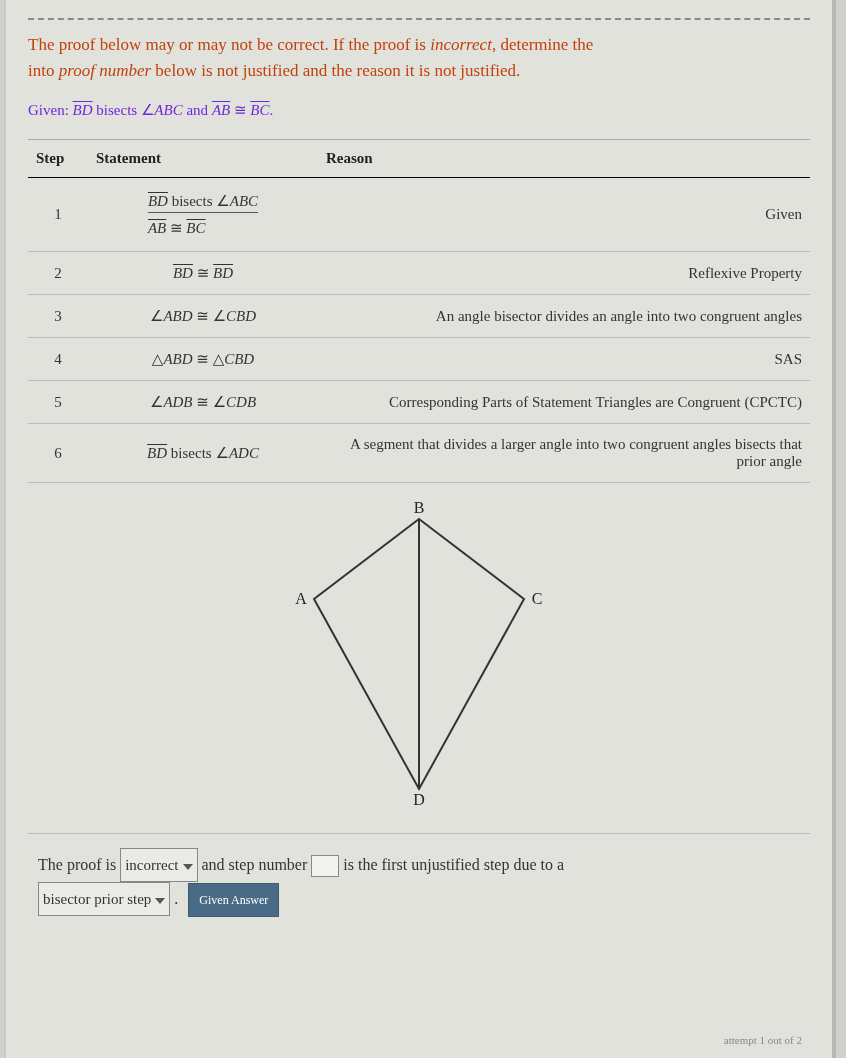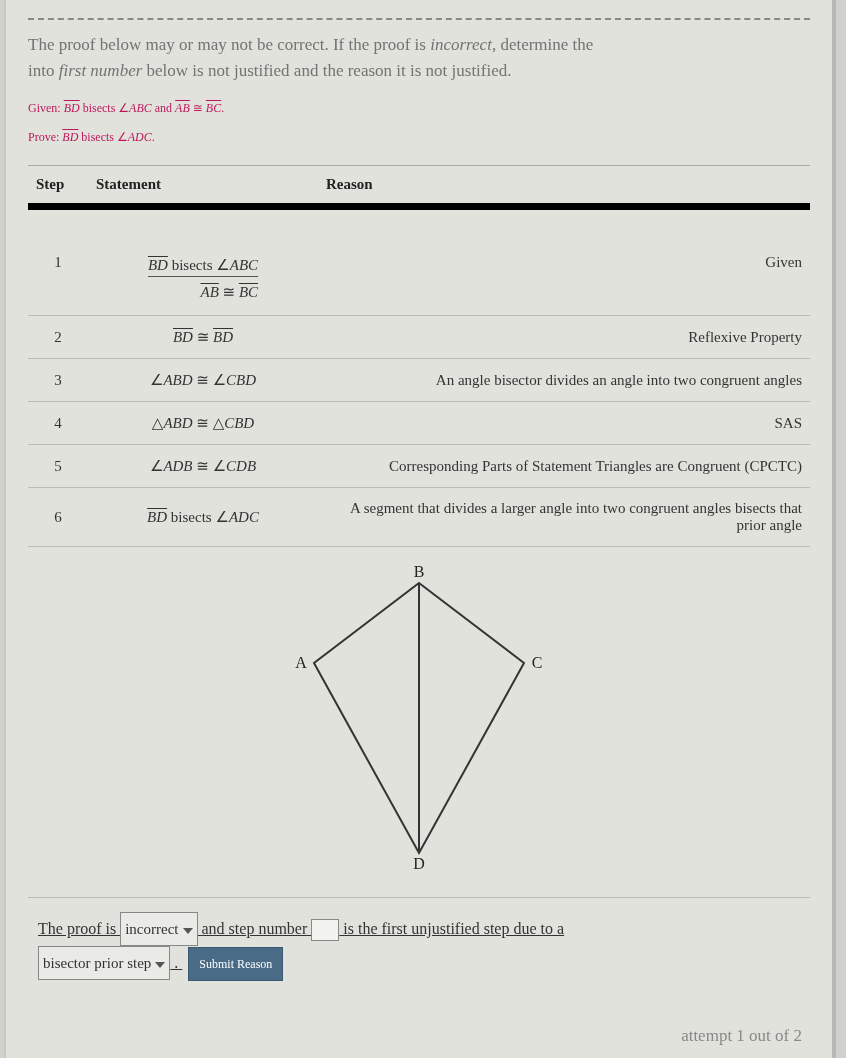--- a/index.html
+++ b/index.html
@@ -20,76 +20,74 @@
     border-right: 4px solid #b8b8b4;
     position: relative;
   }
   .top-dash {
     border-top: 2px dashed #888;
     margin-bottom: 12px;
     height:1px;
   }
   .intro {
     font-size: 17px;
-    color: #737373;
+    color: #c2410c;
     line-height: 1.5;
     margin-bottom: 18px;
   }
   .given, .prove {
-    font-size: 12px;
-    color: #be185d;
+    font-size: 15px;
+    color: #6d28d9;
     margin-bottom: 14px;
   }
   .italic { font-style: italic; }
   .ovl {
     text-decoration: overline;
     text-decoration-thickness: 1.2px;
   }
   table.proof {
     width: 100%;
     border-collapse: collapse;
     margin-top: 20px;
     font-size: 15px;
     color: #333;
   }
   table.proof th {
     text-align: left;
     font-weight: bold;
     padding: 10px 8px;
     border-top: 1px solid #aaa;
-    border-bottom: 7px solid #000000;
+    border-bottom: 1px solid #000000;
     color: #222;
   }
   table.proof td {
     padding: 12px 8px;
     border-bottom: 1px solid #bbb;
     vertical-align: middle;
   }
   .step-col { width: 60px; text-align: center; }
   .stmt-col { width: 230px; text-align: center; }
   .reason-col { text-align: right; }
   .stack {
     display: inline-block;
-    text-align: right;
-    margin-top: 32px;
+    text-align: left;
   }
   .stack > div { padding: 2px 0; }
   .stack-divider { border-top: 1px solid #555; width:100%; }
   .diagram {
     margin: 16px auto 10px auto;
     width: 300px;
   }
   .answer-area {
     margin-top: 20px;
     padding: 14px 10px 10px 10px;
     border-top: 1px solid #bbb;
     font-size: 16px;
     color: #333;
     line-height: 2;
-    text-decoration: underline;
   }
   .sel {
     display: inline-block;
     border: 1px solid #888;
     background: #eaeae6;
     padding: 1px 4px;
     font-size: 15px;
     color: #333;
     position: relative;
   }
@@ -116,46 +114,43 @@
     font-size:12px;
     padding:4px 10px;
     border:1px solid #3a5a72;
     vertical-align: middle;
     margin-left:6px;
   }
   .attempt-note {
     position:absolute;
     right:30px;
     bottom:12px;
-    font-size:17px;
+    font-size:11px;
     color:#888;
   }
   .tri { font-family: 'Times New Roman', serif; }
   .angle::before { content:"\2220"; }
   .congr::before { content:"\2245"; }
   .triangle-sym::before { content:"\25B3"; }
 </style>
 </head>
 <body>
 
 <div class="page">
   <div class="top-dash"></div>
 
   <p class="intro">
     <span>The proof below may or may not be correct. If the proof is </span><span class="italic">incorrect</span><span>, determine the</span><br>
-    <span>into </span><span class="italic">first number</span><span> below is not justified and the reason it is not justified.</span>
+    <span>into </span><span class="italic">proof number</span><span> below is not justified and the reason it is not justified.</span>
   </p>
 
   <p class="given">
     <span>Given: </span><span class="ovl italic">BD</span><span> bisects </span><span class="angle"></span><span class="italic">ABC</span><span> and </span><span class="ovl italic">AB</span> <span class="congr"></span> <span class="ovl italic">BC</span><span>.</span>
   </p>
 
-  <p class="prove">
-    <span>Prove: </span><span class="ovl italic">BD</span><span> bisects </span><span class="angle"></span><span class="italic">ADC</span><span>.</span>
-  </p>
 
   <table class="proof">
     <thead>
       <tr>
         <th class="step-col">Step</th>
         <th class="stmt-col">Statement</th>
         <th class="reason-col">Reason</th>
       </tr>
     </thead>
     <tbody>
@@ -215,17 +210,17 @@
       <text x="150" y="14" text-anchor="middle" font-size="16" fill="#222">B</text>
       <text x="32" y="105" text-anchor="middle" font-size="16" fill="#222">A</text>
       <text x="268" y="105" text-anchor="middle" font-size="16" fill="#222">C</text>
       <text x="150" y="306" text-anchor="middle" font-size="16" fill="#222">D</text>
     </svg>
   </div>
 
   <div class="answer-area">
     <span>The proof is </span><span class="sel"><span>incorrect</span><span class="caret"></span></span><span> and step number </span><span class="numbox"></span><span> is the first unjustified step due to a</span><br>
     <span class="sel"><span>bisector prior step</span><span class="caret"></span></span>&nbsp;.
-    <span class="submit-btn">Submit Reason</span>
+    <span class="submit-btn">Given Answer</span>
   </div>
 
   <div class="attempt-note">attempt 1 out of 2</div>
 </div>
 
 </body></html>

